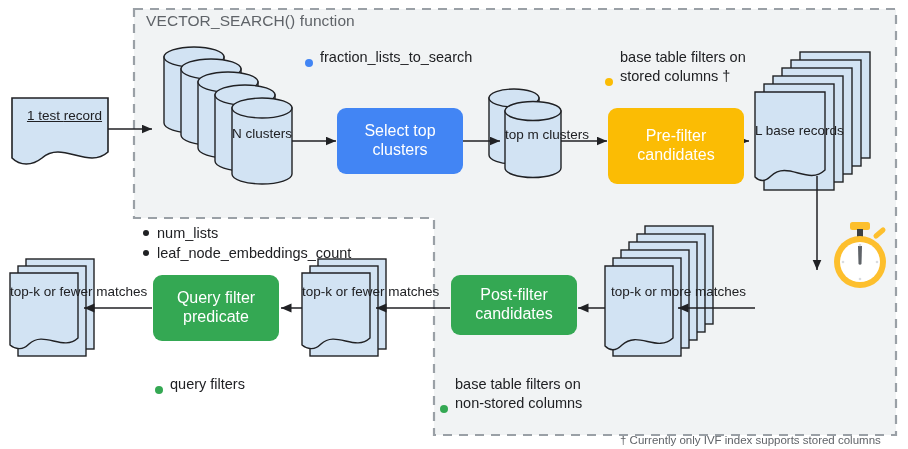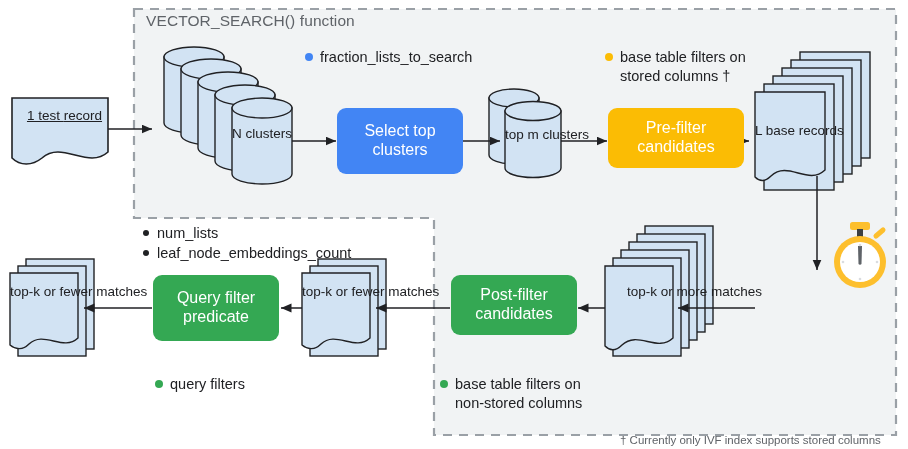--- a/index.html
+++ b/index.html
@@ -16,21 +16,21 @@
   .proc{position:absolute;border-radius:9px;display:flex;align-items:center;
         justify-content:center;text-align:center;color:#fff;font-size:16px;line-height:1.18;
         box-sizing:border-box;padding:4px 6px;}
   .proc span{display:block;}
 
   
   .shape-label{position:absolute;text-align:center;font-size:13.5px;line-height:1.22;
                color:#202124;white-space:nowrap;z-index:6;}
 
   
-  .legend{position:absolute;display:flex;align-items:flex-start;gap:7px;font-size:14.5px;
+  .legend{position:absolute;display:flex;align-items:flex-end;gap:7px;font-size:14.5px;
           line-height:1.32;color:#202124;white-space:nowrap;}
   .dot{width:8px;height:8px;border-radius:50%;flex:0 0 auto;margin-top:5px;}
   .legend-txt span{display:block;}
 
   
   .blist{position:absolute;font-size:14.5px;line-height:1.35;color:#202124;}
   .blist div{display:flex;align-items:flex-start;gap:8px;white-space:nowrap;}
   .bdot{width:6px;height:6px;border-radius:50%;background:#202124;margin-top:6px;flex:0 0 auto;}
 
   .footnote{position:absolute;font-size:11.5px;color:#5f6368;white-space:nowrap;}
@@ -147,21 +147,21 @@
 
   <div class="region-title">VECTOR_SEARCH() function</div>
 
   <div class="proc" style="left:337px;top:108px;width:126px;height:66px;background:#4285f4;">
     <div>
       <span>Select top</span>
       <span>clusters</span>
     </div>
   </div>
 
-  <div class="proc" style="left:608px;top:108px;width:136px;height:60px;background:#fbbc04;">
+  <div class="proc" style="left:608px;top:108px;width:136px;height:76px;background:#fbbc04;">
     <div>
       <span>Pre-filter</span>
       <span>candidates</span>
     </div>
   </div>
 
 
   <div class="proc" style="left:451px;top:275px;width:126px;height:60px;background:#34a853;">
     <div>
       <span>Post-filter</span>
@@ -189,21 +189,21 @@
   <div class="shape-label" style="left:505px;top:127px;width:56px;">
     <span>top m</span>
     <span>clusters</span>
   </div>
 
   <div class="shape-label" style="left:755px;top:123px;width:70px;">
     <span>L base</span>
     <span>records</span>
   </div>
 
-  <div class="shape-label" style="left:605px;top:284px;width:68px;text-align:right;padding-left:22px;box-sizing:border-box;">
+  <div class="shape-label" style="left:605px;top:284px;width:68px;text-align:right;padding-left:6px;box-sizing:border-box;">
     <span>top-k or</span>
     <span>more</span>
     <span>matches</span>
   </div>
 
   <div class="shape-label" style="left:302px;top:284px;width:68px;">
     <span>top-k or</span>
     <span>fewer</span>
     <span>matches</span>
   </div>

